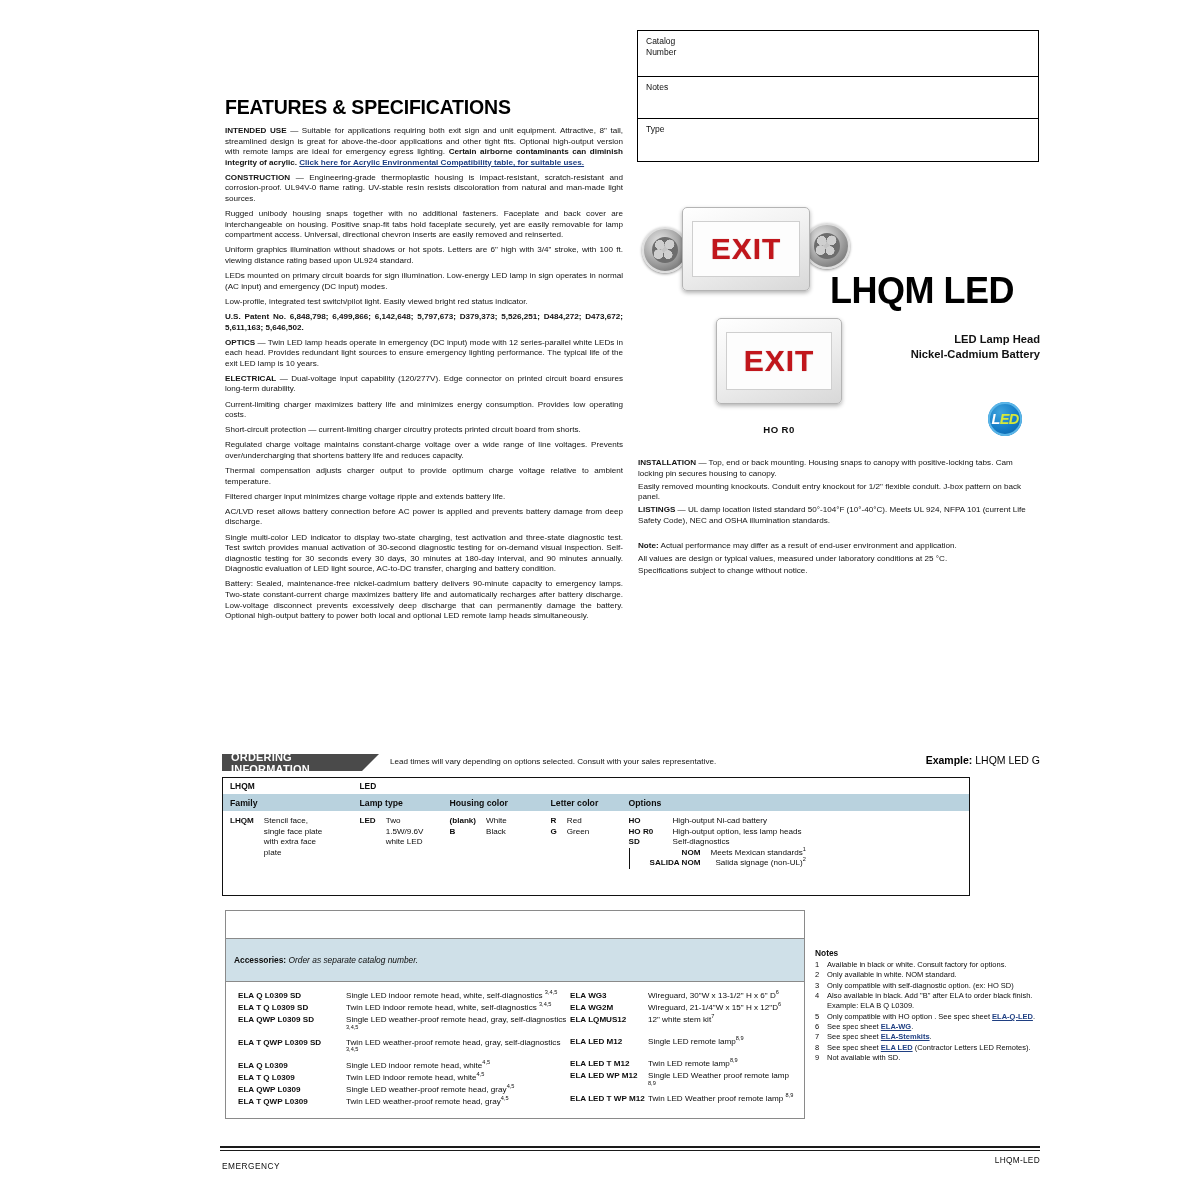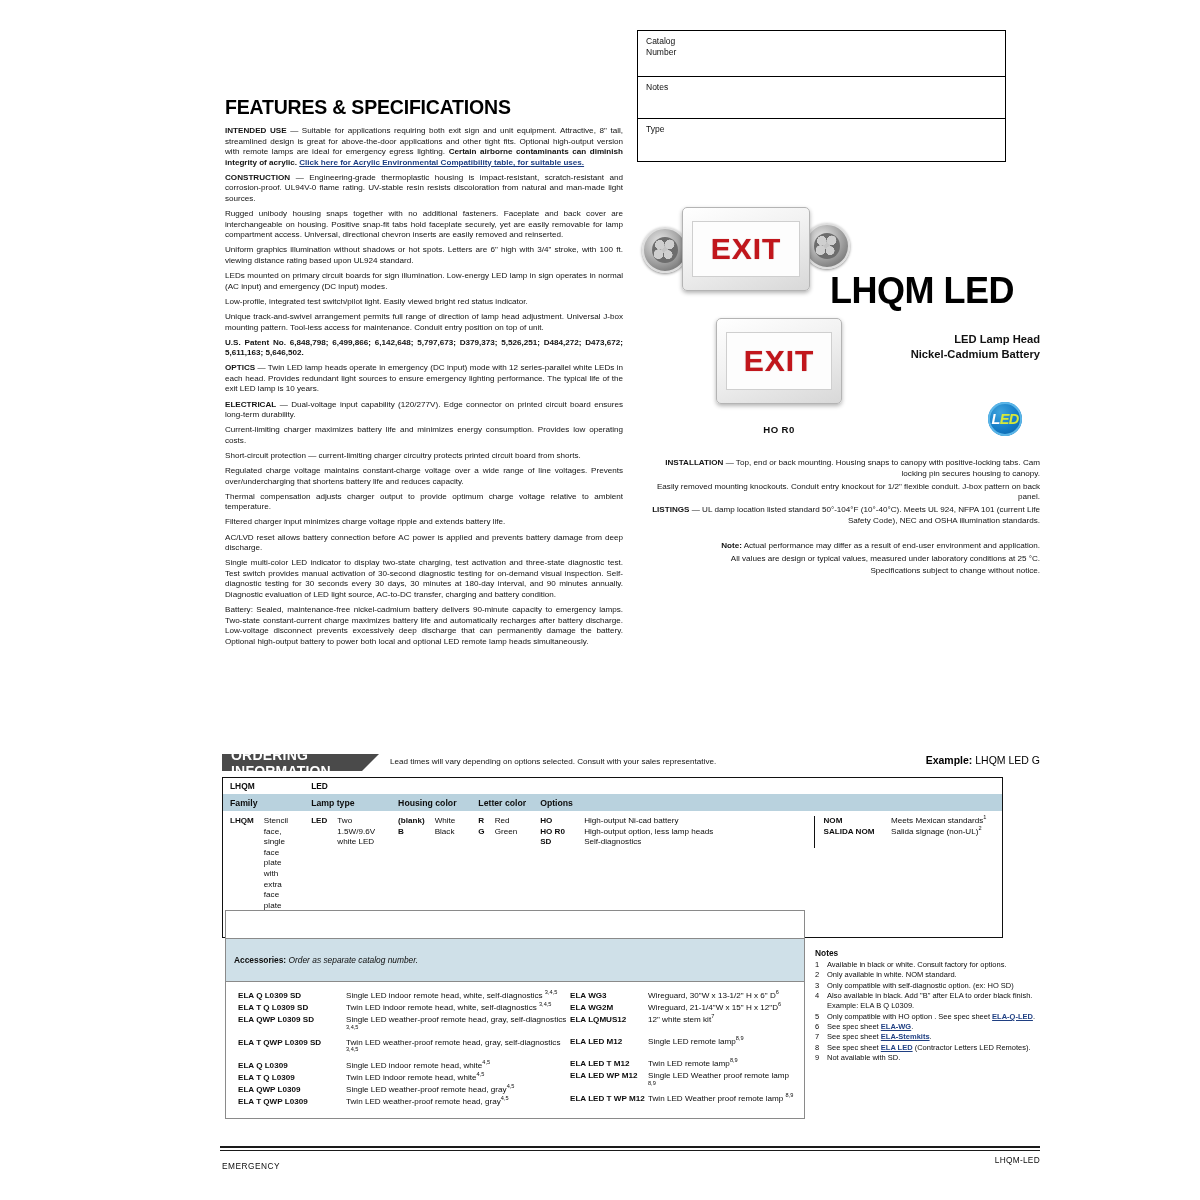--- a/index.html
+++ b/index.html
@@ -9,21 +9,21 @@
     background:#ffffff;
     font-family:"Liberation Sans", sans-serif;
     color:#0d0d0d;
     position:relative;
     overflow:hidden;
   }
   .page { position:absolute; inset:0; }
 
   
   .formbox {
-    position:absolute; left:637px; top:30px; width:369px;
+    position:absolute; left:637px; top:30px; width:402px;
     border:1.6px solid #000;
     background:#fff;
   }
   .formrow { border-bottom:1.6px solid #000; padding:5px 8px 4px; }
   .formrow:last-child { border-bottom:none; }
   .formrow .lbl { font-size:8.5px; line-height:10.5px; font-weight:400; color:#111; }
   .r-cat { height:46px; }
   .r-not { height:42px; }
   .r-typ { height:42px; }
 
@@ -115,33 +115,33 @@
     box-shadow:inset 0 0 0 2px #5bb6e8;
   }
   .ledbadge span {
     font-size:14.5px; font-weight:bold; font-style:italic;
     letter-spacing:-0.6px;
   }
   .led-l { color:#ffffff; }
   .led-ed { color:#d6e83a; }
 
   
-  .installblock { position:absolute; left:638px; top:458px; width:402px;text-align:right; }
+  .installblock { position:absolute; left:638px; top:458px; width:402px; }
   .installblock p { font-size:8.1px; line-height:10.8px; margin:0 0 2px 0; color:#131313; }
   .installblock p.gap { margin-top:14px; }
   .installblock b { font-weight:bold; }
 
   
   .orderhdr { position:absolute; left:222px; top:754px; width:818px; height:17px; }
   .ribbon {
     position:absolute; left:0; top:0; height:17px; width:140px;
     background:#4a4a4a; display:flex; align-items:center;
   }
   .ribbon span {
-    color:#fff; font-size:14px; font-weight:bold; letter-spacing:0.2px;
+    color:#fff; font-size:11px; font-weight:bold; letter-spacing:0.2px;
     padding-left:9px;
   }
   .ribbon-tail {
     position:absolute; left:140px; top:0;
     width:0; height:0;
     border-top:17px solid #4a4a4a;
     border-right:17px solid transparent;
   }
   .lead-note {
     position:absolute; left:168px; top:3px;
@@ -174,23 +174,23 @@
   }
   .ot-top td:last-child, .ot-hdr td:last-child, .ot-body td:last-child { border-right:none; }
 
   .pairlist { display:table; font-size:8.1px; line-height:10.6px; }
   .pairrow { display:table-row; }
   .pairrow > span { display:table-cell; padding-right:10px; white-space:nowrap; }
   .pk { font-weight:bold; }
   .pv { font-weight:normal; }
   .multiline .pv { white-space:normal; }
 
-  .optwrap { display:flex; gap:12px; }
+  .optwrap { display:flex; gap:0;flex-direction:column; }
   .optcol-a { width:268px; }
-  .optcol-b { border-left:1px solid #111; padding-left:9px; }
+  .optcol-b { border-left:1px solid #111; padding-left:9px;text-align:right; }
   sup { font-size:5.6px; vertical-align:super; line-height:0; }
 
   
   .accbox {
     position:absolute; left:225px; top:910px; width:580px;
     border:1.2px solid #8a8a8a; background:#fff;
   }
   .acc-blank { height:28px; border-bottom:1px solid #8a8a8a; }
   .acc-title {
     background:#cfe0e8; padding:16px 8px; font-size:8.4px;
@@ -248,21 +248,20 @@
     <h1 class="features">FEATURES &amp; SPECIFICATIONS</h1>
 
     <p class="body"><b>INTENDED USE</b><span> — Suitable for applications requiring both exit sign and unit equipment. Attractive, 8" tall, streamlined design is great for above-the-door applications and other tight fits. Optional high-output version with remote lamps are ideal for emergency egress lighting. </span><b>Certain airborne contaminants can diminish integrity of acrylic.</b> <a class="link" href="#">Click here for Acrylic Environmental Compatibility table, for suitable uses.</a></p>
 
     <p class="body"><b>CONSTRUCTION</b><span> — Engineering-grade thermoplastic housing is impact-resistant, scratch-resistant and corrosion-proof. UL94V-0 flame rating. UV-stable resin resists discoloration from natural and man-made light sources.</span></p>
 
     <p class="body">Rugged unibody housing snaps together with no additional fasteners. Faceplate and back cover are interchangeable on housing. Positive snap-fit tabs hold faceplate securely, yet are easily removable for lamp compartment access. Universal, directional chevron inserts are easily removed and reinserted.</p>
     <p class="body">Uniform graphics illumination without shadows or hot spots. Letters are 6" high with 3/4" stroke, with 100 ft. viewing distance rating based upon UL924 standard.</p>
     <p class="body">LEDs mounted on primary circuit boards for sign illumination. Low-energy LED lamp in sign operates in normal (AC input) and emergency (DC input) modes.</p>
     <p class="body">Low-profile, integrated test switch/pilot light. Easily viewed bright red status indicator.</p>
-    <p class="body">Unique track-and-swivel arrangement permits full range of direction of lamp head adjustment. Universal J-box mounting pattern. Tool-less access for maintenance. Conduit entry position on top of unit.</p>
     <p class="body"><b>U.S. Patent No.  6,848,798; 6,499,866; 6,142,648; 5,797,673; D379,373; 5,526,251; D484,272; D473,672; 5,611,163; 5,646,502.</b></p>
 
     <p class="body"><b>OPTICS</b><span> — Twin LED lamp heads operate in emergency (DC input) mode with 12 series-parallel white LEDs in each head. Provides redundant light sources to ensure emergency lighting performance. The typical life of the exit LED lamp is 10 years.</span></p>
 
     <p class="body"><b>ELECTRICAL</b><span> — Dual-voltage input capability (120/277V). Edge connector on printed circuit board ensures long-term durability.</span></p>
 
     <p class="body">Current-limiting charger maximizes battery life and minimizes energy consumption. Provides low operating costs.</p>
     <p class="body">Short-circuit protection — current-limiting charger circuitry protects printed circuit board from shorts.</p>
     <p class="body">Regulated charge voltage maintains constant-charge voltage over a wide range of line voltages. Prevents over/undercharging that shortens battery life and reduces capacity.</p>
     <p class="body">Thermal compensation adjusts charger output to provide optimum charge voltage relative to ambient temperature.</p>

